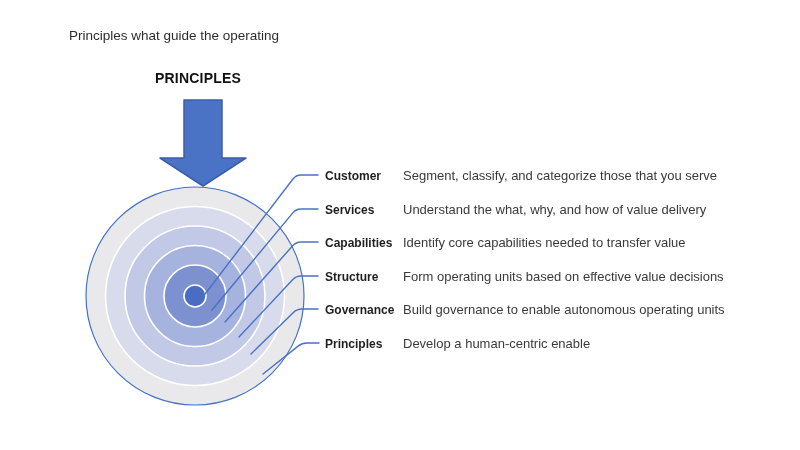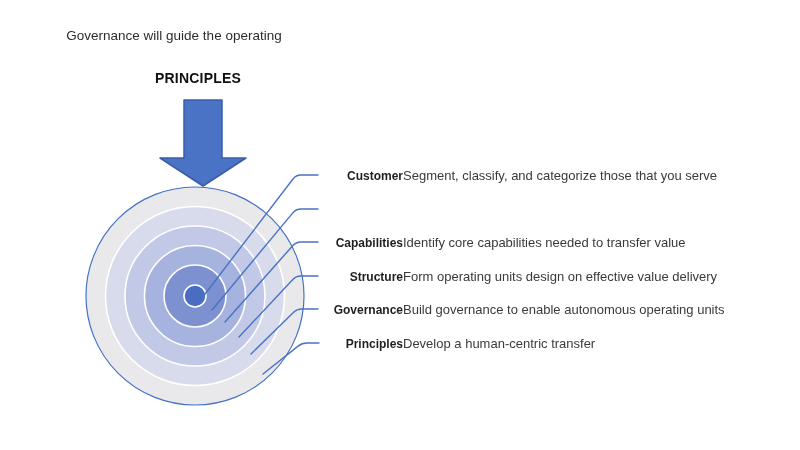--- a/index.html
+++ b/index.html
@@ -43,36 +43,35 @@
     line-height: 16px;
     white-space: nowrap;
   }
   .row .label {
     display: inline-block;
     width: 78px;
     font-size: 12px;
     font-weight: bold;
     color: #1f1f1f;
     vertical-align: baseline;
-    text-align: right;
   }
   .row .desc {
     display: inline-block;
     font-size: 13px;
     color: #3a3a3a;
     vertical-align: baseline;
   }
 </style>
 </head>
 <body>
 
 <div class="canvas">
 
   <div class="header-note">
-    <div>Governance will guide the operating</div>
+    <div>Principles what guide the operating</div>
   </div>
 
   <div class="main-title">PRINCIPLES</div>
 
   <svg id="diagram-svg" width="800" height="450" viewBox="0 0 800 450">
       <circle cx="195" cy="296" r="109" fill="#e9e9ec" stroke="#4472c4" stroke-width="1.2"></circle>
       <circle cx="195" cy="296" r="89.5" fill="#d7dbec" stroke="#ffffff" stroke-width="1.6"></circle>
       <circle cx="195" cy="296" r="70" fill="#c1c9e6" stroke="#ffffff" stroke-width="1.6"></circle>
       <circle cx="195" cy="296" r="50.5" fill="#a5b3de" stroke="#ffffff" stroke-width="1.6"></circle>
       <circle cx="195" cy="296" r="31" fill="#7d91d0" stroke="#ffffff" stroke-width="1.6"></circle>
@@ -82,26 +81,29 @@
       <path d="M 225 322 L 292.68108323985086 245.7396245184779 Q 296 242 301 242 L 318 242" fill="none" stroke="#4a72c4" stroke-width="1.4" stroke-linecap="round"></path>
       <path d="M 239 337 L 292.5862754849633 279.65328413012696 Q 296 276 301 276 L 318 276" fill="none" stroke="#4a72c4" stroke-width="1.4" stroke-linecap="round"></path>
       <path d="M 251 354 L 293.42582987207425 312.4964707773187 Q 297 309 302 309 L 318 309" fill="none" stroke="#4a72c4" stroke-width="1.4" stroke-linecap="round"></path>
       <path d="M 263 374 L 298.08588372621944 346.11122062787683 Q 302 343 307 343 L 319 343" fill="none" stroke="#4a72c4" stroke-width="1.4" stroke-linecap="round"></path>
       <polygon points="184,100 222,100 222,158 246,158 203,186 160,158 184,158" fill="#4a72c5" stroke="#3b5da8" stroke-width="1.5" stroke-linejoin="round"></polygon>
     </svg>
 
   <div class="row" style="top:167px">
     <span class="label">Customer</span><span class="desc">Segment, classify, and categorize those that you serve</span>
   </div>
+  <div class="row" style="top:201px">
+    <span class="label">Services</span><span class="desc">Understand the what, why, and how of value delivery</span>
+  </div>
   <div class="row" style="top:234px">
     <span class="label">Capabilities</span><span class="desc">Identify core capabilities needed to transfer value</span>
   </div>
   <div class="row" style="top:268px">
-    <span class="label">Structure</span><span class="desc">Form operating units design on effective value delivery</span>
+    <span class="label">Structure</span><span class="desc">Form operating units based on effective value decisions</span>
   </div>
   <div class="row" style="top:301px">
     <span class="label">Governance</span><span class="desc">Build governance to enable autonomous operating units</span>
   </div>
   <div class="row" style="top:335px">
-    <span class="label">Principles</span><span class="desc">Develop a human-centric transfer</span>
+    <span class="label">Principles</span><span class="desc">Develop a human-centric enable</span>
   </div>
 
 </div>
 
 </body></html>

